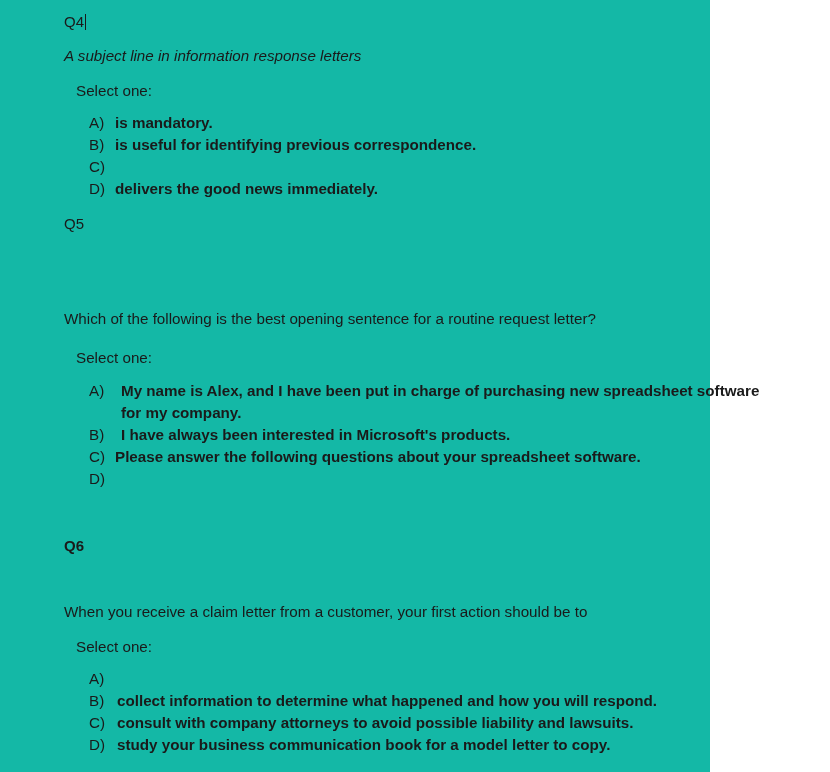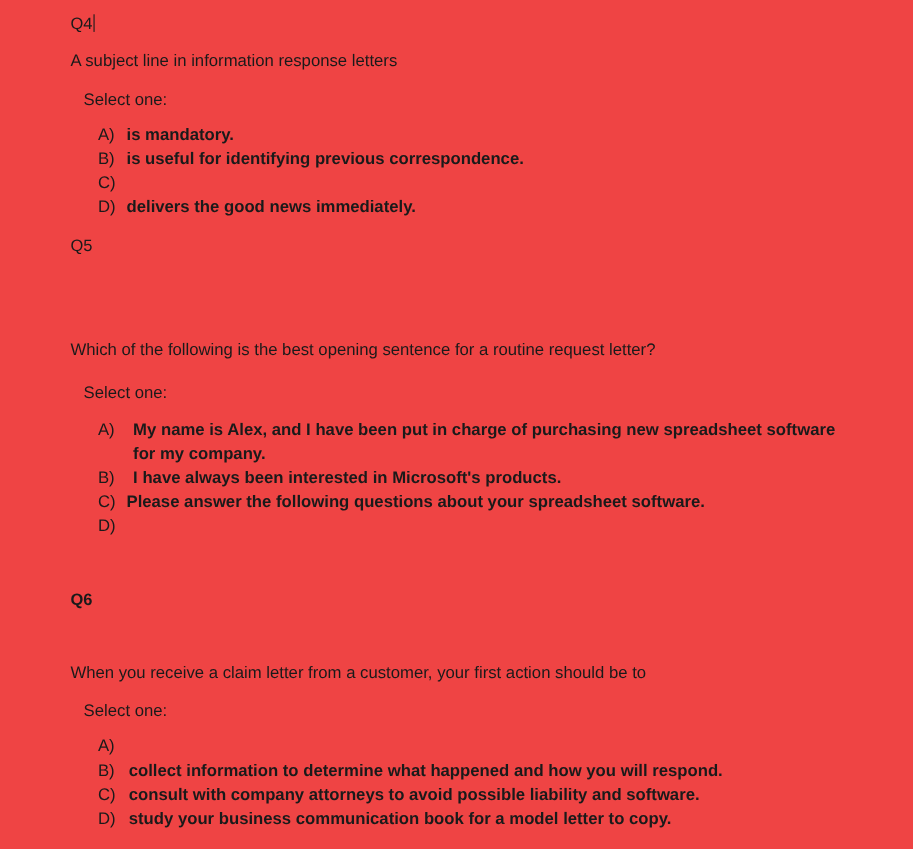--- a/index.html
+++ b/index.html
@@ -12,23 +12,23 @@
     width: 830px;
     height: 772px;
     overflow: hidden;
     font-family: "Liberation Sans", "DejaVu Sans", sans-serif;
     color: #1a1a1a;
     -webkit-font-smoothing: antialiased;
   }
 
   .page {
     position: relative;
-    width: 830px;
+    width: 710px;
     height: 772px;
-    background: #ef4444;
+    background: #14b8a6;
     box-sizing: border-box;
   }
 
   
   .qlabel {
     position: absolute;
     left: 64px;
     font-size: 15px;
     line-height: 20px;
     white-space: nowrap;
@@ -88,21 +88,21 @@
     font-weight: bold;
   }
 </style>
 </head>
 <body>
 
 <div class="page">
 
   <div class="qlabel" style="top:12px;"><span>Q4</span><span class="caret"></span></div>
 
-  <div class="qstem" style="top:45px;">A subject line in information response letters</div>
+  <div class="qstem" style="top:45px;font-style:italic;">A subject line in information response letters</div>
 
   <div class="selectone" style="top:80px;">Select one:</div>
 
   <ul class="options" style="top:112px;">
     <li>
       <span class="optletter">A)</span>
       <span class="opttext">is mandatory.</span>
     </li>
     <li>
       <span class="optletter">B)</span>
@@ -150,21 +150,21 @@
   <ul class="options" style="top:668px;">
     <li style="padding-left:117px;">
       <span class="optletter">A)</span>
     </li>
     <li style="padding-left:117px;">
       <span class="optletter">B)</span>
       <span class="opttext">collect information to determine what happened and how you will respond.</span>
     </li>
     <li style="padding-left:117px;">
       <span class="optletter">C)</span>
-      <span class="opttext">consult with company attorneys to avoid possible liability and software.</span>
+      <span class="opttext">consult with company attorneys to avoid possible liability and lawsuits.</span>
     </li>
     <li style="padding-left:117px;">
       <span class="optletter">D)</span>
       <span class="opttext">study your business communication book for a model letter to copy.</span>
     </li>
   </ul>
 
 </div>
 
 </body></html>

